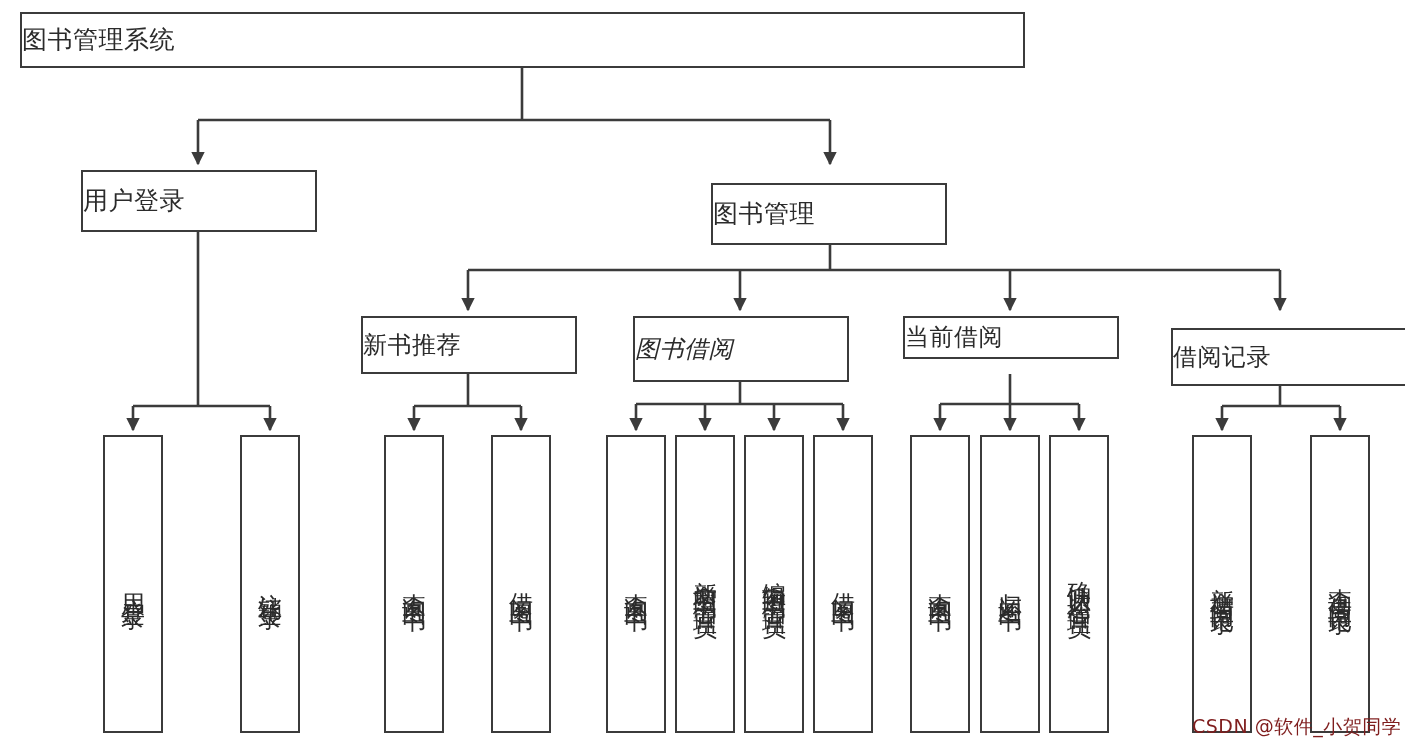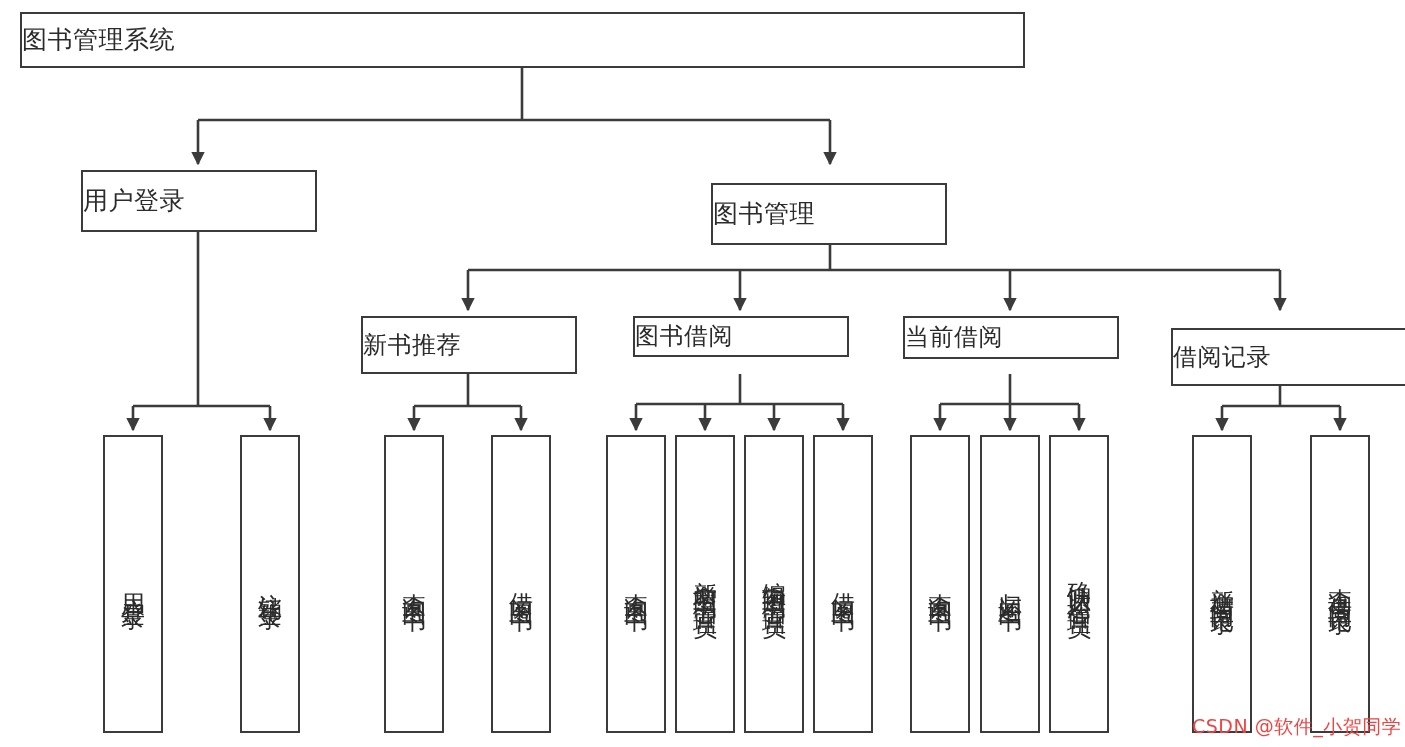--- a/index.html
+++ b/index.html
@@ -53,21 +53,21 @@
   .node-leaf .label {
     writing-mode: vertical-rl;
     text-orientation: upright;
     font-size: 24px;
     letter-spacing: 5px;
     line-height: 1;
     white-space: nowrap;
   }
   .watermark {
     position: absolute;
-    color: #ef4444;
+    color: #7f1d1d;
     font-size: 19px;
     white-space: nowrap;
     z-index: 5;
     letter-spacing: 0.5px;
   }
 </style>
 </head>
 <body>
 
 <div id="canvas">
@@ -131,21 +131,21 @@
   </div>
 
   <div class="node node-l2" style="left:711px; top:170px; width:236px; height:62px;margin-top:13px;">
     <span class="label">图书管理</span>
   </div>
 
   <div class="node node-l3" style="left:361px; top:316px; width:216px; height:58px;">
     <span class="label">新书推荐</span>
   </div>
 
-  <div class="node node-l3" style="left:633px; top:316px; width:216px; height:41px;">
+  <div class="node node-l3" style="left:633px; top:316px; width:216px; height:66px;font-style:italic;">
     <span class="label">图书借阅</span>
   </div>
 
   <div class="node node-l3" style="left:903px; top:316px; width:216px; height:43px;">
     <span class="label">当前借阅</span>
   </div>
 
   <div class="node node-l3" style="left:1171px; top:328px; width:240px; height:58px;">
     <span class="label">借阅记录</span>
   </div>

